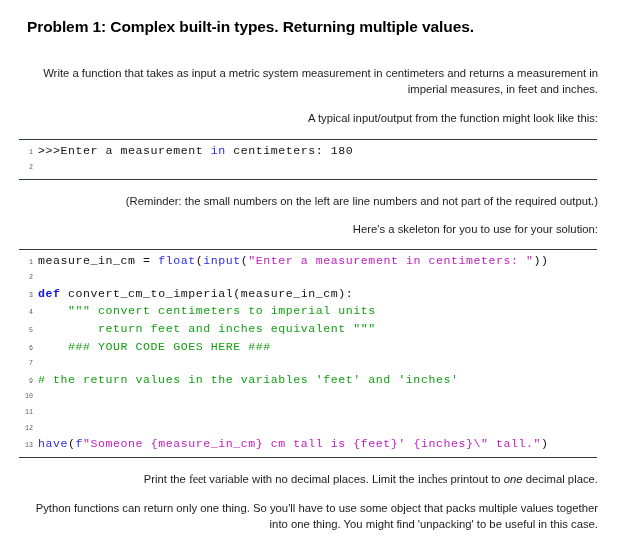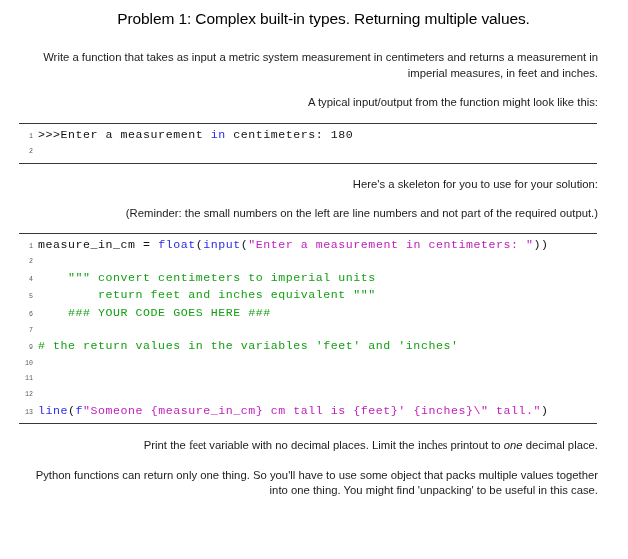--- a/index.html
+++ b/index.html
@@ -18,27 +18,26 @@
   .page {
     position: relative;
     width: 628px;
     height: 559px;
     box-sizing: border-box;
     padding: 0;
   }
   .title {
     font-family: "Liberation Sans", sans-serif;
     font-size: 15.5px;
-    font-weight: normal;
+    font-weight: bold;
     color: #000000;
     letter-spacing: -0.1px;
-    margin: 0;
+    margin: 8px;
     padding: 9px 0 0 19px;
     line-height: 20px;
-    text-align: center;
   }
   .para {
     font-family: "Liberation Sans", sans-serif;
     font-size: 11.3px;
     line-height: 15.5px;
     color: #1c1c1c;
     margin: 0;
     padding: 0 30px 0 19px;
     text-align: right;
   }
@@ -112,35 +111,36 @@
 
   <p class="para p1">Write a function that takes as input a metric system measurement in centimeters and returns a measurement in imperial measures, in feet and inches.</p>
 
   <p class="para p2">A typical input/output from the function might look like this:</p>
 
   <div class="codeblock cb1" id="code-sample">
       <div class="codeline"><span class="lineno">1</span><span class="codetext"><span class="t-plain">&gt;&gt;&gt;Enter a measurement </span><span class="t-kw2">in</span><span class="t-plain"> centimeters: 180</span></span></div>
       <div class="codeline"><span class="lineno">2</span></div>
     </div>
 
+  <p class="para p3">(Reminder: the small numbers on the left are line numbers and not part of the required output.)</p>
+
   <p class="para p4">Here's a skeleton for you to use for your solution:</p>
-
-  <p class="para p3">(Reminder: the small numbers on the left are line numbers and not part of the required output.)</p>
 
   <div class="codeblock cb2" id="code-skeleton">
       <div class="codeline"><span class="lineno">1</span><span class="codetext"><span class="t-plain">measure_in_cm = </span><span class="t-bi">float</span><span class="t-punc">(</span><span class="t-bi">input</span><span class="t-punc">(</span><span class="t-str">"Enter a measurement in centimeters: "</span><span class="t-punc">))</span></span></div>
       <div class="codeline"><span class="lineno">2</span><span class="codetext"><span class="t-plain"></span></span></div>
+      <div class="codeline"><span class="lineno">3</span><span class="codetext"><span class="t-kw">def</span><span class="t-plain"> convert_cm_to_imperial(measure_in_cm):</span></span></div>
       <div class="codeline"><span class="lineno">4</span><span class="codetext"><span class="t-com">    """ convert centimeters to imperial units</span></span></div>
       <div class="codeline"><span class="lineno">5</span><span class="codetext"><span class="t-com">        return feet and inches equivalent """</span></span></div>
       <div class="codeline"><span class="lineno">6</span><span class="codetext"><span class="t-com">    ### YOUR CODE GOES HERE ###</span></span></div>
       <div class="codeline"><span class="lineno">7</span><span class="codetext"><span class="t-plain"></span></span></div>
       <div class="codeline"><span class="lineno">9</span><span class="codetext"><span class="t-com"># the return values in the variables 'feet' and 'inches'</span></span></div>
       <div class="codeline"><span class="lineno">10</span><span class="codetext"><span class="t-plain"></span></span></div>
       <div class="codeline"><span class="lineno">11</span></div>
       <div class="codeline"><span class="lineno">12</span><span class="codetext"><span class="t-plain"></span></span></div>
-      <div class="codeline"><span class="lineno">13</span><span class="codetext"><span class="t-bi">line</span><span class="t-punc">(</span><span class="t-fpfx">f</span><span class="t-str">"Someone {measure_in_cm} cm tall is {feet}' {inches}\" tall."</span><span class="t-punc">)</span></span></div>
+      <div class="codeline"><span class="lineno">13</span><span class="codetext"><span class="t-bi">have</span><span class="t-punc">(</span><span class="t-fpfx">f</span><span class="t-str">"Someone {measure_in_cm} cm tall is {feet}' {inches}\" tall."</span><span class="t-punc">)</span></span></div>
     </div>
 
   <p class="para p5"><span>Print the </span><span class="mono-inline">feet</span><span> variable with no decimal places. Limit the </span><span class="mono-inline">inches</span><span> printout to </span><span class="ital">one</span><span> decimal place.</span></p>
 
   <p class="para p6">Python functions can return only one thing.  So you'll have to use some object that packs multiple values together into one thing. You might find 'unpacking' to be useful in this case.</p>
 
 </div>
 
 </body></html>

